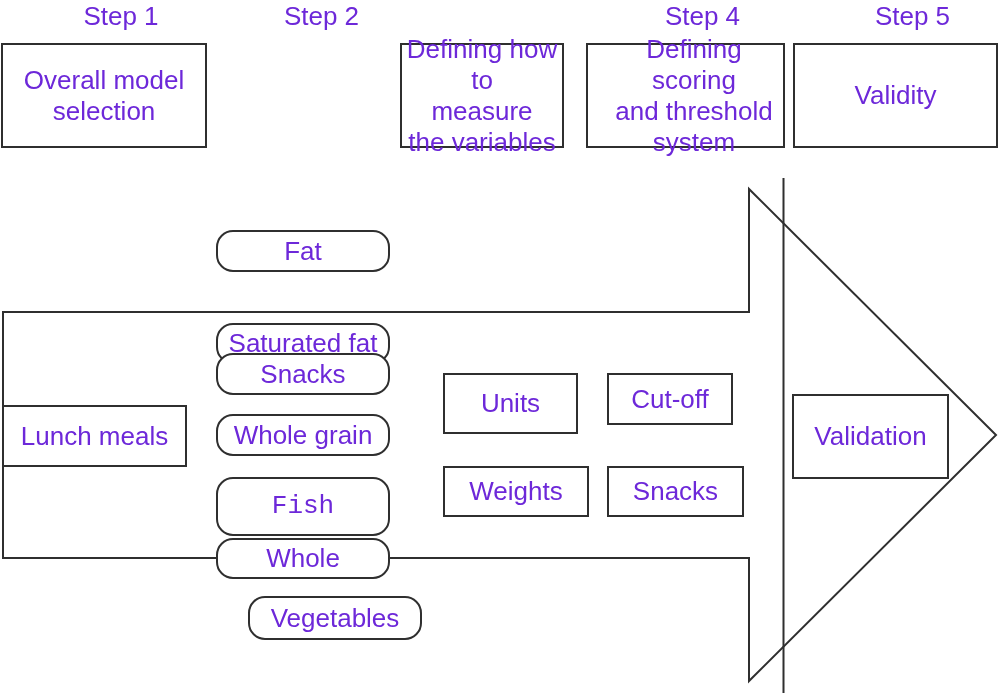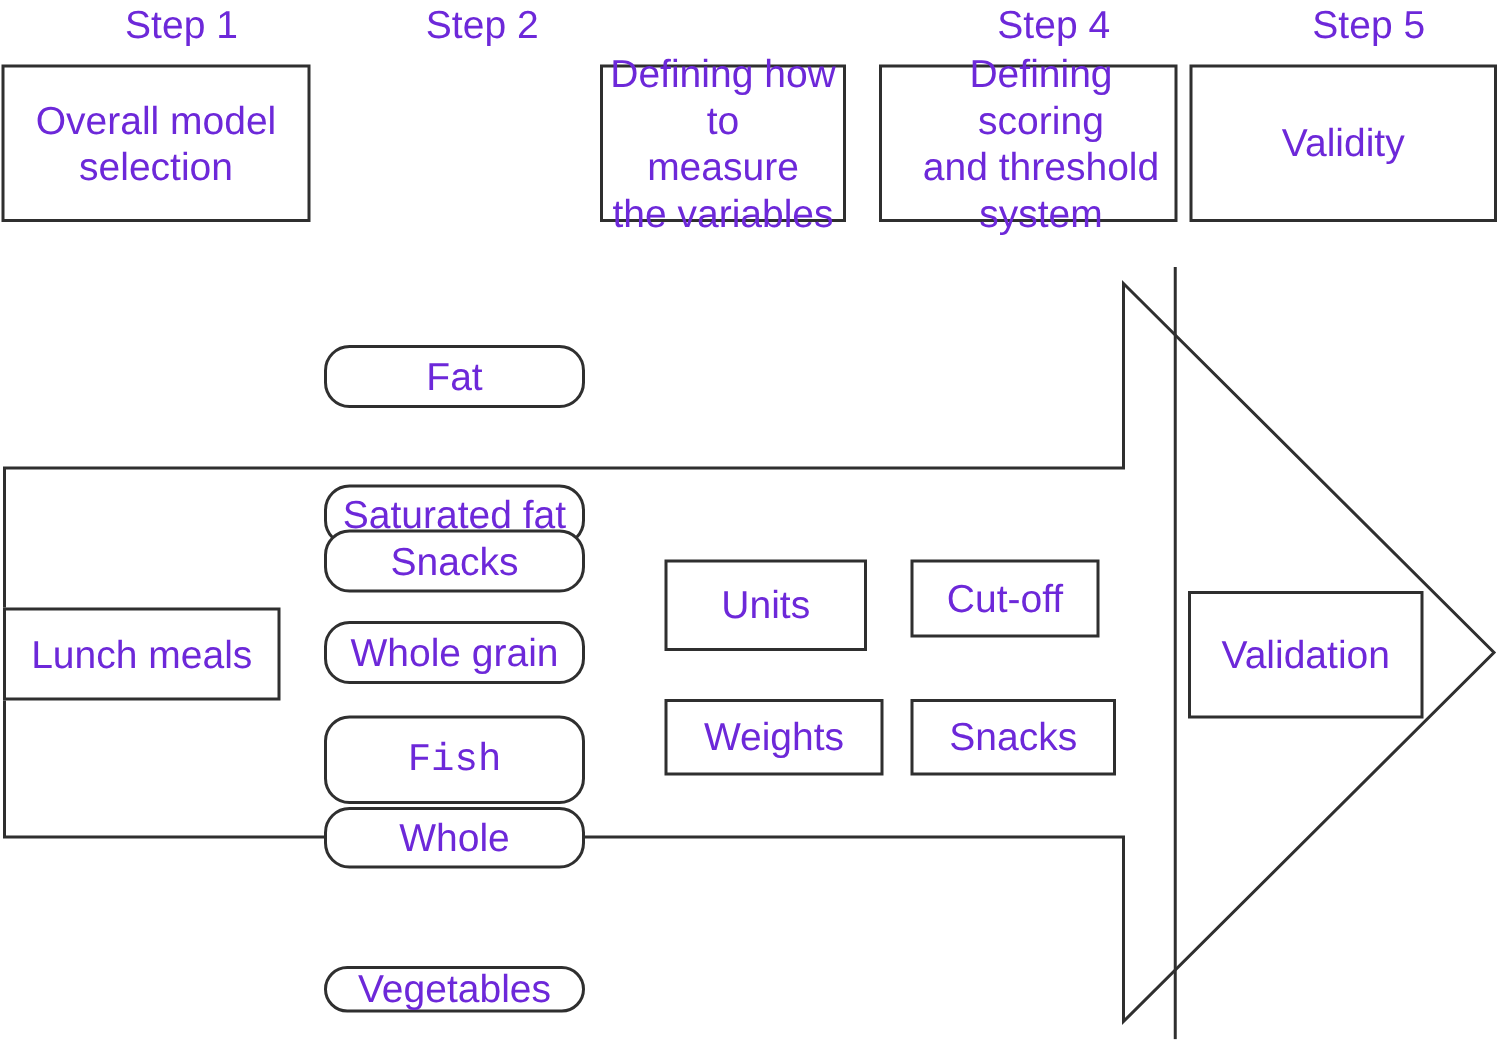--- a/index.html
+++ b/index.html
@@ -59,21 +59,21 @@
   .sl4 { left: 603px; width: 199px; }
   .sl5 { left: 810px; width: 205px; }
   
   .var-box { left: 216px; width: 174px; border-radius: 17px; }
   .vb1 { top: 230px; height: 42px; }
   .vb2 { top: 292px; height: 41px; margin-top: 31px; }
   .vb3 { top: 353px; height: 42px; }
   .vb4 { top: 414px; height: 42px; }
   .vb5 { top: 477px; height: 59px; font-family: Liberation Mono, monospace; }
   .vb6 { top: 538px; height: 41px; }
-  .vb7 { top: 644px; height: 31px; }
+  .vb7 { top: 596px; height: 44px; margin-left: 32px; }
   
   .lunch-box      { left: 2px;   top: 405px; width: 185px; height: 62px; }
   .units-box      { left: 443px; top: 373px; width: 135px; height: 61px; }
   .cutoff-box     { left: 607px; top: 373px; width: 126px; height: 52px; }
   .weights-box    { left: 443px; top: 466px; width: 146px; height: 51px; }
   .scoring-box    { left: 607px; top: 466px; width: 137px; height: 51px; }
   .validation-box { left: 792px; top: 394px; width: 157px; height: 85px; }
 </style>
 </head>
 <body>

